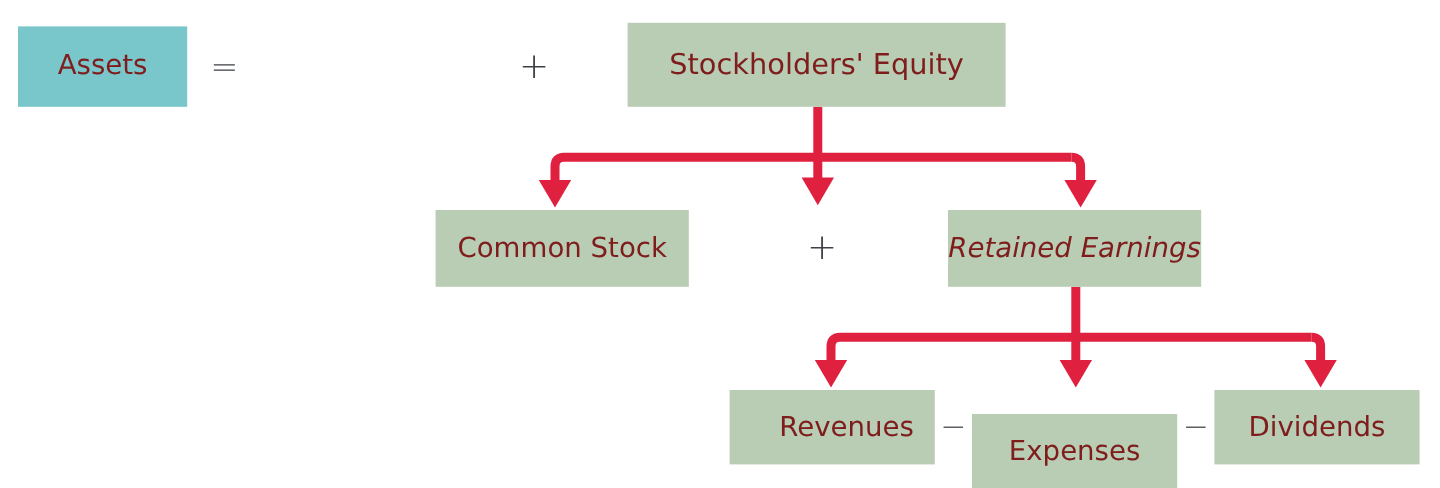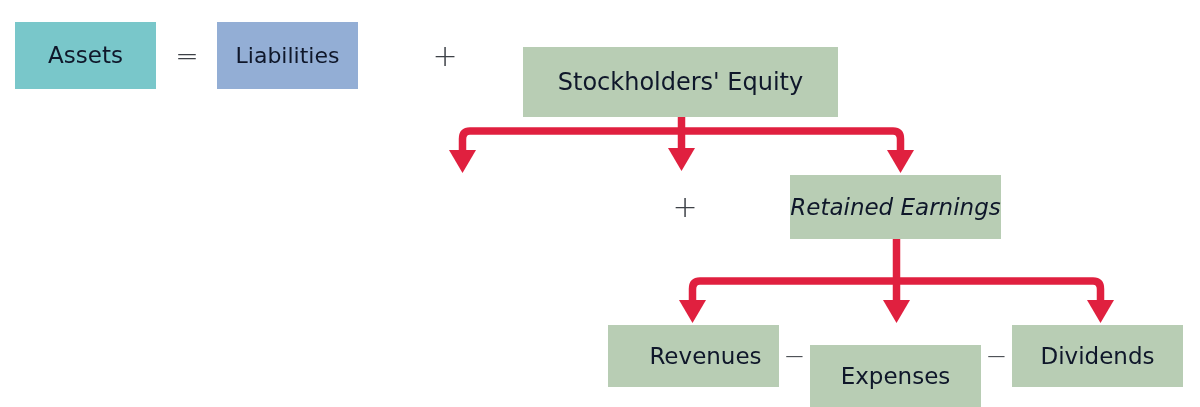--- a/index.html
+++ b/index.html
@@ -24,21 +24,21 @@
     width: 1200px;
     height: 407px;
     pointer-events: none;
   }
   .node {
     position: absolute;
     display: flex;
     align-items: center;
     justify-content: center;
     box-sizing: border-box;
-    color: #0f172a;
+    color: #7f1d1d;
     line-height: 1;
     white-space: nowrap;
   }
   .node-label {
     display: block;
   }
   .op {
     position: absolute;
     display: flex;
     align-items: center;
@@ -111,32 +111,32 @@
   </svg>
 
   <div class="node" id="node-assets" style="background:#79c7ca;">
     <span class="node-label">Assets</span>
   </div>
 
   <div class="op" id="op-equals">
     <span>=</span>
   </div>
 
-  <div class="node" id="node-liabilities" style="background:#93aed5;">
-    <span class="node-label">Liabilities</span>
-  </div>
 
   <div class="op" id="op-plus-top">
     <span>+</span>
   </div>
 
-  <div class="node" id="node-equity" style="background:#b8cdb4;margin-top:28px;">
+  <div class="node" id="node-equity" style="background:#b8cdb4;">
     <span class="node-label">Stockholders' Equity</span>
   </div>
 
+  <div class="node" id="node-common-stock" style="background:#b8cdb4;">
+    <span class="node-label">Common Stock</span>
+  </div>
 
   <div class="op" id="op-plus-mid">
     <span>+</span>
   </div>
 
   <div class="node" id="node-retained" style="background:#b8cdb4;font-style:italic;">
     <span class="node-label">Retained Earnings</span>
   </div>
 
   <div class="node" id="node-revenues" style="background:#b8cdb4;padding-left:24px;">

